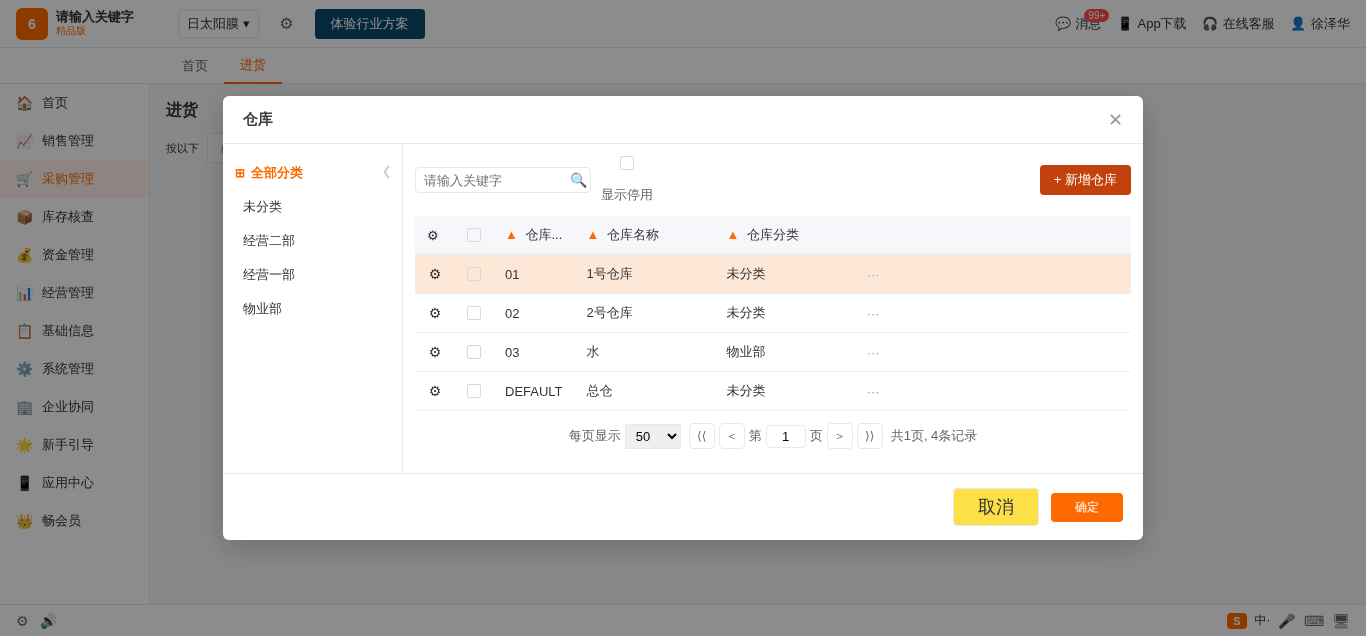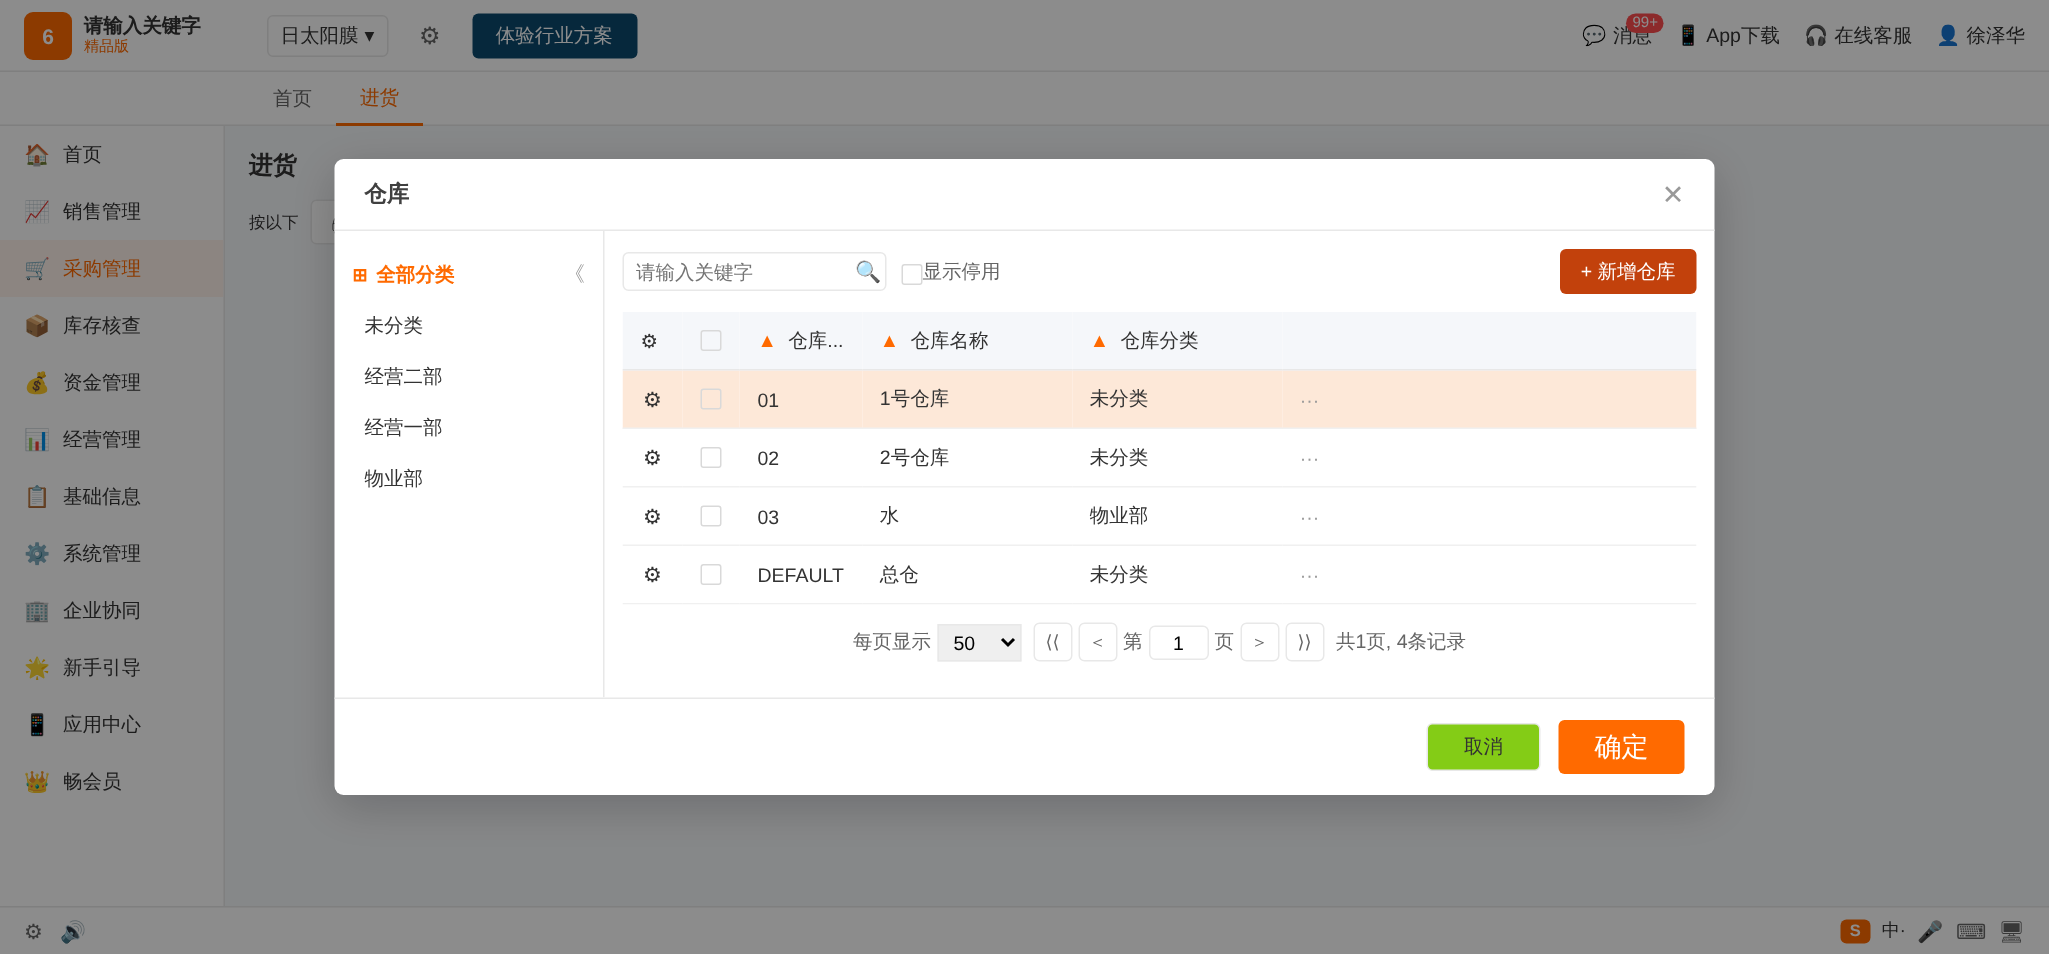--- a/index.html
+++ b/index.html
@@ -76,21 +76,21 @@
     .cat-all { display: flex; align-items: center; gap: 6px; color: #ff6a00; font-size: 13px; font-weight: bold; cursor: pointer; }
     .cat-collapse-btn { cursor: pointer; color: #999; font-size: 14px; }
     .cat-item { padding: 8px 20px; cursor: pointer; font-size: 13px; color: #333; }
 
     
     .table-panel { flex: 1; display: flex; flex-direction: column; padding: 12px; }
     .table-toolbar { display: flex; align-items: center; gap: 10px; margin-bottom: 12px; }
     .search-box { display: flex; align-items: center; border: 1px solid #e8e8e8; border-radius: 4px; padding: 4px 8px; gap: 6px; background: #fff; width: 176px; }
     .search-input { border: none; outline: none; font-size: 13px; width: 140px; color: #333; }
     .search-icon { color: #bbb; font-size: 14px; cursor: pointer; }
-    .show-disabled { display: flex; align-items: flex-end; gap: 0; font-size: 13px; color: #666; }
+    .show-disabled { display: flex; align-items: center; gap: 16px; font-size: 13px; color: #666; flex-direction: column; }
     .checkbox { width: 14px; height: 14px; border: 1px solid #d9d9d9; border-radius: 2px; cursor: pointer; }
     .new-btn { margin-left: auto; background: #c2410c; color: white; border: none; border-radius: 4px; padding: 6px 14px; cursor: pointer; font-size: 13px; }
 
     .data-table { width: 100%; border-collapse: collapse; font-size: 13px; }
     .data-table th {
       background: #f5f7fa; padding: 10px 12px; text-align: left;
       border-bottom: 1px solid #e8e8e8; color: #333; font-weight: normal;
     }
     .data-table td { padding: 10px 12px; border-bottom: 1px solid #f0f0f0; color: #333; }
     .data-table tr.highlighted { background: #fde8d8; }
@@ -101,22 +101,22 @@
     
     .pagination { display: flex; align-items: center; gap: 8px; justify-content: center; padding: 12px 0; font-size: 13px; color: #666; margin-top: auto; }
     .page-select { display: flex; align-items: center; gap: 4px; }
     .page-select select { border: 1px solid #e8e8e8; border-radius: 0; padding: 3px 6px; font-size: 13px; }
     .page-nav { display: flex; align-items: center; gap: 4px; }
     .page-btn { width: 26px; height: 26px; display: flex; align-items: center; justify-content: center; border: 1px solid #e8e8e8; border-radius: 4px; cursor: pointer; background: #fff; color: #666; font-size: 12px; }
     .page-input { width: 40px; border: 1px solid #e8e8e8; border-radius: 4px; padding: 3px 6px; text-align: center; font-size: 13px; }
 
     
     .modal-footer { display: flex; align-items: center; justify-content: flex-end; gap: 12px; padding: 14px 20px; border-top: 1px solid #e8e8e8; }
-    .cancel-btn { padding: 6px 24px; border: 1px solid #e8e8e8; border-radius: 4px; background: #84cc16; cursor: pointer; font-size: 13px; color: #333; }
-    .confirm-btn { padding: 6px 24px; border: none; border-radius: 4px; background: #ff6a00; color: white; cursor: pointer; font-size: 18px; }
+    .cancel-btn { padding: 6px 24px; border: 1px solid #e8e8e8; border-radius: 4px; background: #fde047; cursor: pointer; font-size: 18px; color: #333; }
+    .confirm-btn { padding: 6px 24px; border: none; border-radius: 4px; background: #ff6a00; color: white; cursor: pointer; font-size: 12px; }
 
     
     .bottom-bar { position: fixed; bottom: 0; left: 0; right: 0; height: 32px; background: #fff; border-top: 1px solid #e8e8e8; display: flex; align-items: center; padding: 0 16px; gap: 8px; z-index: 50; }
     .bottom-icons { display: flex; align-items: center; gap: 12px; }
     .bottom-icon { color: #666; font-size: 14px; cursor: pointer; }
   </style>
 </head>
 <body>
 
 <div class="top-header">

